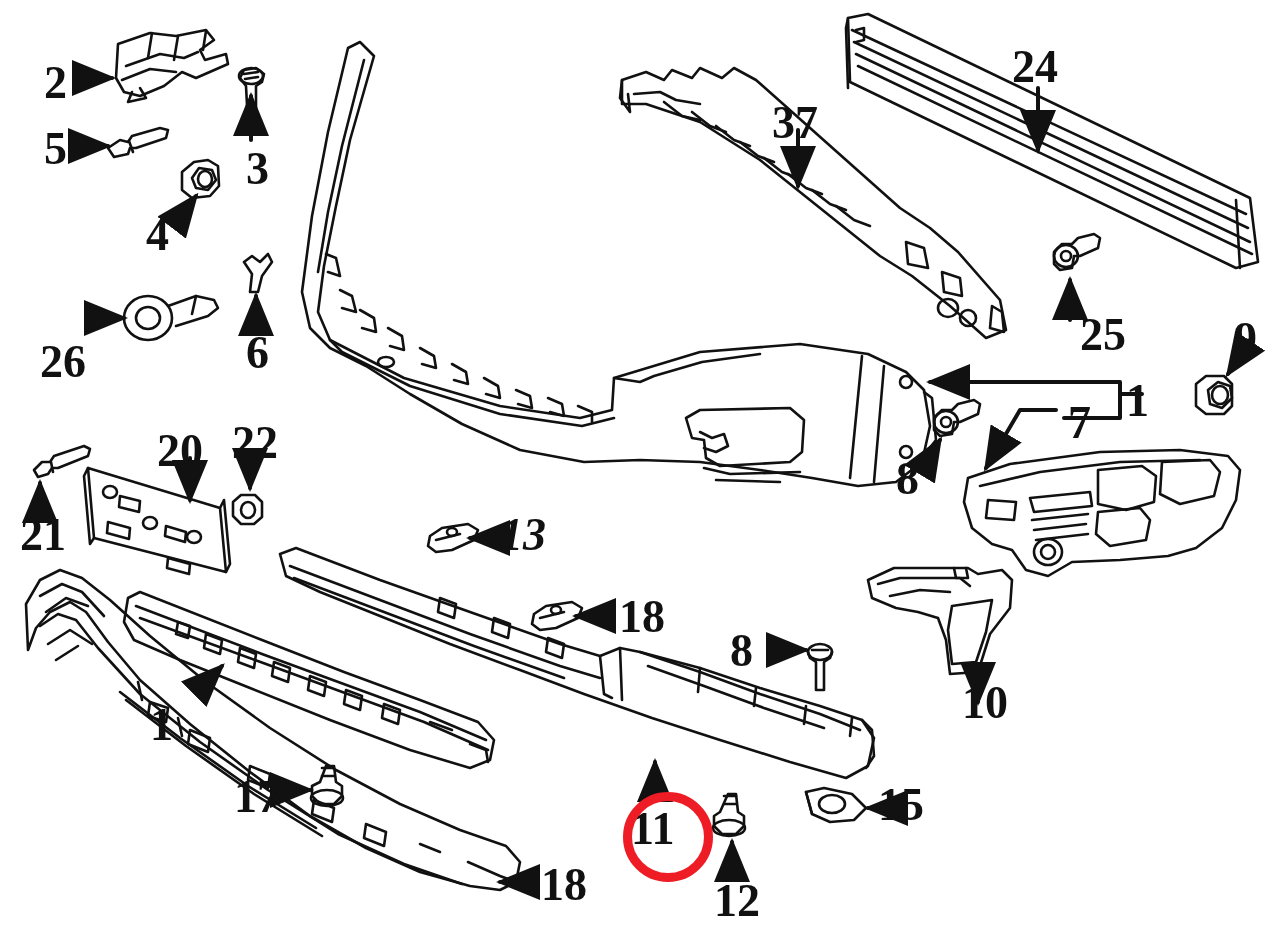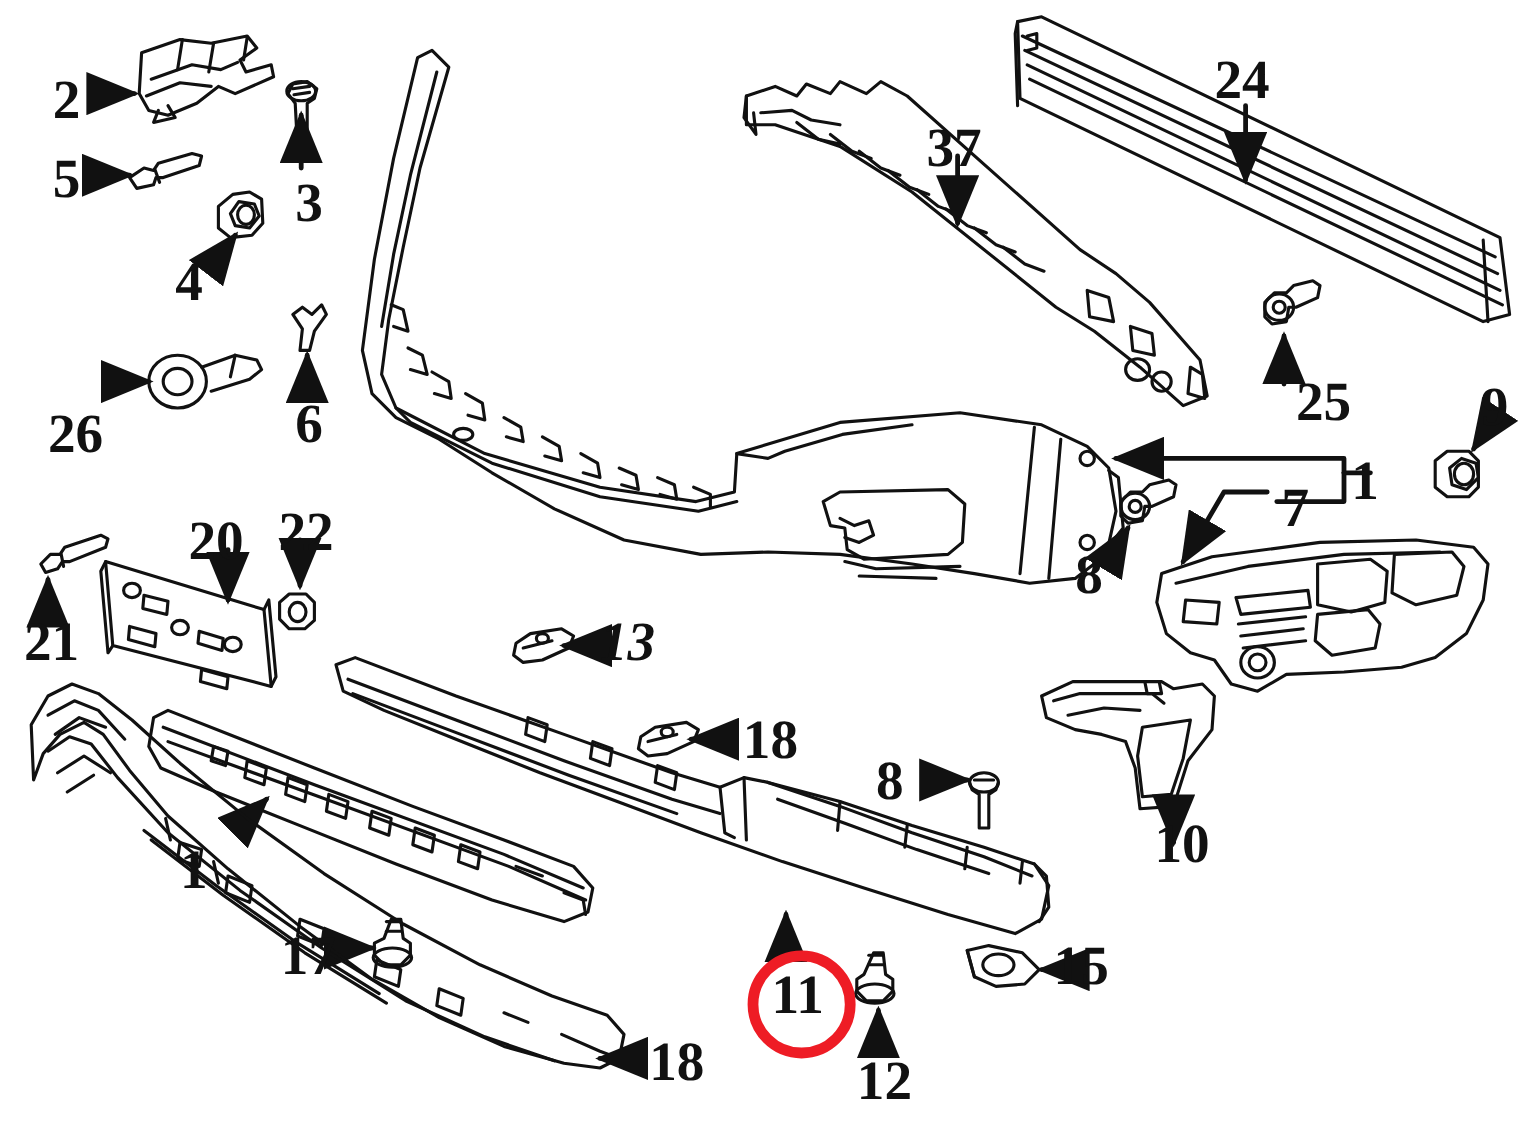--- a/index.html
+++ b/index.html
@@ -366,20 +366,20 @@
       <div class="callout sz-lg" style="left: 1126px; top: 378px;">1</div>
       <div class="callout sz-lg" style="left: 1068px; top: 400px;">7</div>
       <div class="callout sz-lg" style="left: 896px; top: 456px;">8</div>
       <div class="callout sz-lg" style="left: 500px; top: 512px; font-style: italic;">13</div>
       <div class="callout sz-lg" style="left: 576px; top: 594px; margin-left: 43px;">18</div>
       <div class="callout sz-lg" style="left: 730px; top: 628px;">8</div>
       <div class="callout sz-lg" style="left: 962px; top: 680px;">10</div>
       <div class="callout sz-lg" style="left: 150px; top: 702px;">1</div>
       <div class="callout sz-lg" style="left: 234px; top: 774px;">17</div>
       <div class="callout sz-lg" style="left: 878px; top: 782px;">15</div>
-      <div class="callout sz-lg highlighted" style="left: 631px; top: 806px; margin-left: 12px;">11</div>
+      <div class="callout sz-lg highlighted" style="left: 631px; top: 806px;">11</div>
       <div class="callout sz-lg" style="left: 714px; top: 878px;">12</div>
       <div class="callout sz-lg" style="left: 541px; top: 862px;">18</div>
     </div>
 
   <div class="ring" id="highlight-ring" style="left: 623px; top: 792px; width: 90px; height: 90px; border: 9px solid rgb(238, 28, 37);"></div>
 
 </div>
 
 </body></html>

